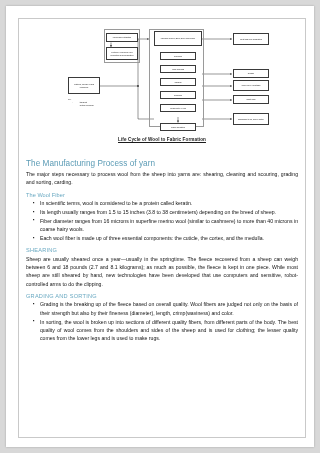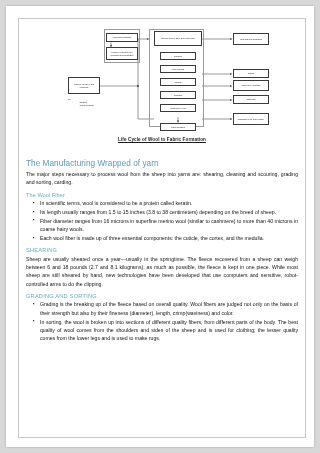--- a/index.html
+++ b/index.html
@@ -189,21 +189,21 @@
           <div class="keyrow">
             <span class="keyglyph">‒‒</span>
             <span>= system boundary</span>
           </div>
         </div>
 
       </div>
       <div class="figcaption">Life Cycle of Wool to Fabric Formation</div>
     </div>
 
-    <h1 class="h1">The Manufacturing Wrapped of yarn</h1>
+    <h1 class="h1">The Manufacturing Process of yarn</h1>
     <p class="body">The major steps necessary to process wool from the sheep into yarns are:  shearing, cleaning and scouring, grading and sorting, carding.</p>
 
     <h2 class="h2">The Wool Fiber</h2>
     <ul class="body">
       <li>In scientific terms, wool is considered to be a protein called keratin.</li>
       <li>Its length usually ranges from 1.5 to 15 inches (3.8 to 38 centimeters) depending on the breed of sheep.</li>
       <li>Fiber diameter ranges from 16 microns in superfine merino wool (similar to cashmere) to more than 40 microns in coarse hairy wools.</li>
       <li>Each wool fiber is made up of three essential components: the cuticle, the cortex, and the medulla.</li>
     </ul>
 

